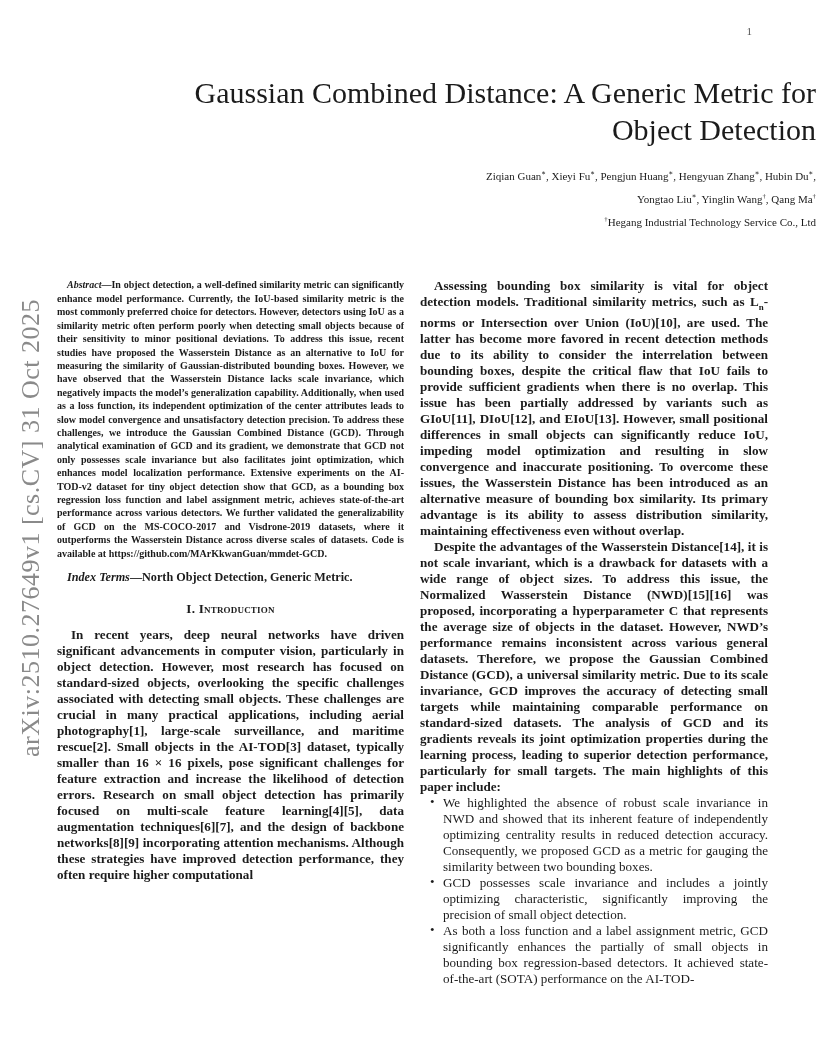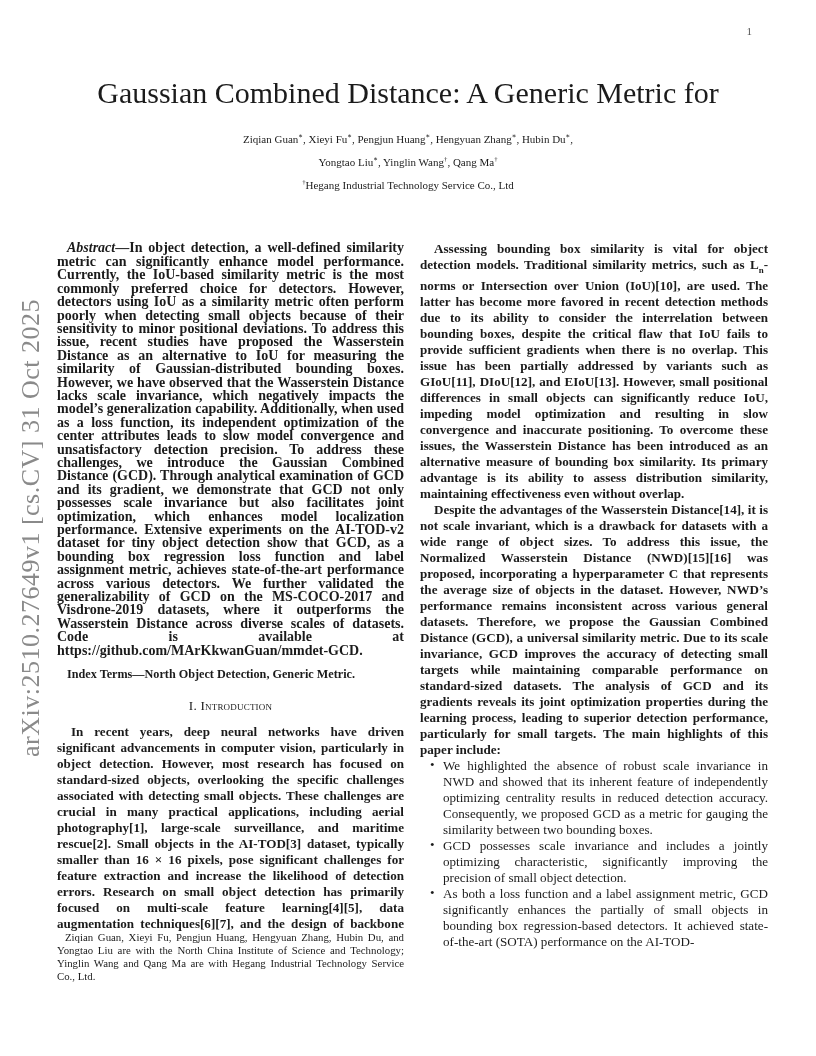--- a/index.html
+++ b/index.html
@@ -16,47 +16,47 @@
     position:absolute;top:25px;right:64px;
     font-size:11px;color:#555;
   }
   .arxiv-sidebar{
     position:absolute;left:31px;top:528px;
     transform:translate(-50%,-50%) rotate(-90deg);
     white-space:nowrap;
     font-size:26px;color:#8a8a8a;
     letter-spacing:0.5px;
   }
-  header{margin-top:74px;text-align:center;}
+  header{margin-top:74px;text-align:right;}
   .title{
     font-size:30px;line-height:37px;font-weight:normal;
     margin:0;
   }
   .authors{margin-top:15px;font-size:11px;line-height:19.5px;}
   .authors sup{font-size:62%;}
   .columns{
     display:flex;gap:16px;
     padding-left:57px;padding-right:48px;
     margin-top:46px;
   }
   .col{position:relative;width:347px;height:760px;overflow:hidden;}
   .col.right{width:348px;}
   p{margin:0;text-align:justify;}
   .abstract{
-    font-size:14px;line-height:13.4px;font-weight:bold;
+    font-size:10px;line-height:13.4px;font-weight:bold;
     text-indent:10px;
   }
   .abstract .lead{font-style:italic;}
   .index-terms{
     font-size:12.2px;line-height:13.4px;font-weight:bold;
     text-indent:10px;margin-top:11px;
   }
-  .index-terms .lead{}
+  .index-terms .lead{font-style:italic;}
   .section-heading{
-    font-size:13.2px;font-weight:normal;text-align:center;
+    font-size:13.2px;font-weight:bold;text-align:center;
     margin:17px 0 10px 0;letter-spacing:0.2px;
   }
   .section-heading .sc{font-variant:small-caps;}
   .body-text{font-size:13.1px;line-height:16px;}
   .indent{text-indent:14px;font-weight:bold;}
   .footnote{
     position:absolute;left:0;right:0;bottom:18px;
     font-size:10.8px;line-height:13.2px;text-align:justify;
     text-indent:8px;background:#fff;
   }
@@ -78,40 +78,40 @@
 
 <div class="page">
 
   <div class="page-number">1</div>
 
   <div class="arxiv-sidebar">arXiv:2510.27649v1  [cs.CV]  31 Oct 2025</div>
 
   <header>
     <h1 class="title">
       <span>Gaussian Combined Distance: A Generic Metric for</span><br>
+      <span>Object Detection</span>
     </h1>
     <div class="authors">
       <div><span>Ziqian Guan</span><sup>∗</sup><span>, Xieyi Fu</span><sup>∗</sup><span>, Pengjun Huang</span><sup>∗</sup><span>, Hengyuan Zhang</span><sup>∗</sup><span>, Hubin Du</span><sup>∗</sup><span>,</span></div>
       <div><span>Yongtao Liu</span><sup>∗</sup><span>, Yinglin Wang</span><sup>†</sup><span>, Qang Ma</span><sup>†</sup></div>
       <div><sup>†</sup><span>Hegang Industrial Technology Service Co., Ltd</span></div>
     </div>
   </header>
 
   <div class="columns">
 
     <div class="col left">
       <p class="abstract"><span class="lead">Abstract</span><span>—In object detection, a well-defined similarity metric can significantly enhance model performance. Currently, the IoU-based similarity metric is the most commonly preferred choice for detectors. However, detectors using IoU as a similarity metric often perform poorly when detecting small objects because of their sensitivity to minor positional deviations. To address this issue, recent studies have proposed the Wasserstein Distance as an alternative to IoU for measuring the similarity of Gaussian-distributed bounding boxes. However, we have observed that the Wasserstein Distance lacks scale invariance, which negatively impacts the model’s generalization capability. Additionally, when used as a loss function, its independent optimization of the center attributes leads to slow model convergence and unsatisfactory detection precision. To address these challenges, we introduce the Gaussian Combined Distance (GCD). Through analytical examination of GCD and its gradient, we demonstrate that GCD not only possesses scale invariance but also facilitates joint optimization, which enhances model localization performance. Extensive experiments on the AI-TOD-v2 dataset for tiny object detection show that GCD, as a bounding box regression loss function and label assignment metric, achieves state-of-the-art performance across various detectors. We further validated the generalizability of GCD on the MS-COCO-2017 and Visdrone-2019 datasets, where it outperforms the Wasserstein Distance across diverse scales of datasets. Code is available at </span><span class="github-link">https://github.com/MArKkwanGuan/mmdet-GCD.</span></p>
 
       <p class="index-terms"><span class="lead">Index Terms</span><span>—North Object Detection, Generic Metric.</span></p>
 
       <h2 class="section-heading"><span>I.</span>&nbsp;<span class="sc">Introduction</span></h2>
 
       <p class="body-text indent">In recent years, deep neural networks have driven significant advancements in computer vision, particularly in object detection. However, most research has focused on standard-sized objects, overlooking the specific challenges associated with detecting small objects. These challenges are crucial in many practical applications, including aerial photography[1], large-scale surveillance, and maritime rescue[2]. Small objects in the AI-TOD[3] dataset, typically smaller than 16 × 16 pixels, pose significant challenges for feature extraction and increase the likelihood of detection errors. Research on small object detection has primarily focused on multi-scale feature learning[4][5], data augmentation techniques[6][7], and the design of backbone networks[8][9] incorporating attention mechanisms. Although these strategies have improved detection performance, they often require higher computational</p>
 
-      <div class="footnote">Ziqian Guan, Xieyi Fu, Pengjun Huang, Hengyuan Zhang, Hubin Du, and Yongtao Liu are with the North China Institute of Science and Technology; Yinglin Wang and Qang Ma are with Hegang Industrial Technology Service Co., Ltd.</div>
     </div>
 
     <div class="col right">
       <p class="body-text indent"><span>Assessing bounding box similarity is vital for object detection models. Traditional similarity metrics, such as L</span><sub>n</sub><span>-norms or Intersection over Union (IoU)[10], are used. The latter has become more favored in recent detection methods due to its ability to consider the interrelation between bounding boxes, despite the critical flaw that IoU fails to provide sufficient gradients when there is no overlap. This issue has been partially addressed by variants such as GIoU[11], DIoU[12], and EIoU[13]. However, small positional differences in small objects can significantly reduce IoU, impeding model optimization and resulting in slow convergence and inaccurate positioning. To overcome these issues, the Wasserstein Distance has been introduced as an alternative measure of bounding box similarity. Its primary advantage is its ability to assess distribution similarity, maintaining effectiveness even without overlap.</span></p>
       <p class="body-text indent">Despite the advantages of the Wasserstein Distance[14], it is not scale invariant, which is a drawback for datasets with a wide range of object sizes. To address this issue, the Normalized Wasserstein Distance (NWD)[15][16] was proposed, incorporating a hyperparameter C that represents the average size of objects in the dataset. However, NWD’s performance remains inconsistent across various general datasets. Therefore, we propose the Gaussian Combined Distance (GCD), a universal similarity metric. Due to its scale invariance, GCD improves the accuracy of detecting small targets while maintaining comparable performance on standard-sized datasets. The analysis of GCD and its gradients reveals its joint optimization properties during the learning process, leading to superior detection performance, particularly for small targets. The main highlights of this paper include:</p>
 
       <ul class="highlights">
         <li><span class="bullet">•</span><span>We highlighted the absence of robust scale invariance in NWD and showed that its inherent feature of independently optimizing centrality results in reduced detection accuracy. Consequently, we proposed GCD as a metric for gauging the similarity between two bounding boxes.</span></li>
         <li><span class="bullet">•</span><span>GCD possesses scale invariance and includes a jointly optimizing characteristic, significantly improving the precision of small object detection.</span></li>
         <li><span class="bullet">•</span><span>As both a loss function and a label assignment metric, GCD significantly enhances the partially of small objects in bounding box regression-based detectors. It achieved state-of-the-art (SOTA) performance on the AI-TOD-</span></li>

